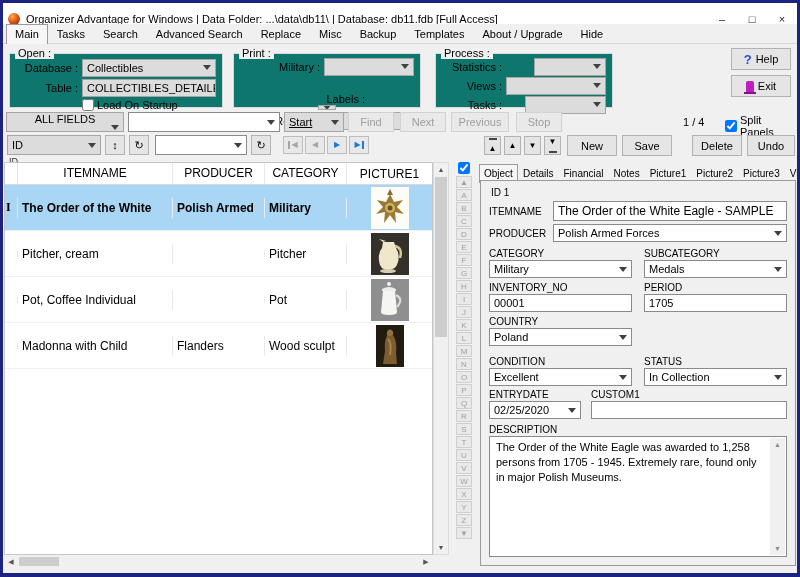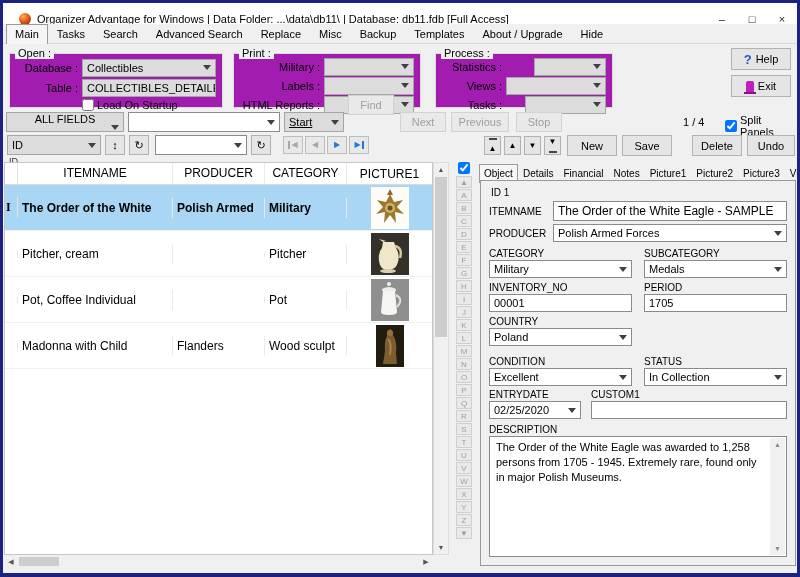--- a/index.html
+++ b/index.html
@@ -3,39 +3,39 @@
 <meta charset="utf-8">
 <style>
   * { margin:0; padding:0; box-sizing:border-box; }
   html,body { background:#4a4a4a; }
   body { font-family:"Liberation Sans", sans-serif; font-size:11px; color:#000; }
   .window{ position:relative; width:800px; height:577px; background:#f0f0f0;
            border:3px solid #1b2280; border-bottom-width:4px; overflow:hidden; }
 
   
   .titlebar{ position:absolute; left:0; top:0; width:100%; height:31px; background:#ffffff;
-             display:flex; align-items:center; padding-left:16px; }
+             display:flex; align-items:center; padding-left:5px; }
   .app-icon{ width:12px; height:12px; border-radius:50%;
              background:radial-gradient(circle at 35% 30%, #ffb04d 0%, #e05a1a 45%, #7a1f05 100%);
              margin-right:6px; flex:0 0 auto; }
   .title-text{ font-size:11px; white-space:nowrap; overflow:hidden; }
   .win-controls{ margin-left:auto; display:flex; height:100%; }
   .win-btn{ width:30px; height:100%; display:flex; align-items:center; justify-content:center;
             font-size:11px; color:#222; cursor:default; }
 
   
   .menubar{ position:absolute; left:0; top:21px; width:100%; height:20px; display:flex;
             align-items:flex-end; padding-left:3px; border-bottom:1px solid #d9d9d9; background:#f0f0f0;}
   .menu-tab{ padding:3px 8px 3px; font-size:11px; border:1px solid transparent; border-bottom:none; }
   .menu-tab.active{ background:#f6f6f6; border-color:#9a9a9a; position:relative; top:1px;
                     padding-bottom:4px; font-weight:400; }
 
   
   .toolbar{ position:absolute; left:0; top:41px; width:100%; height:68px; }
-  .group{ position:absolute; border:1px solid #dadada; background:#a21caf; }
+  .group{ position:absolute; border:1px solid #dadada; background:#0f766e; }
   .group .legend{ position:absolute; top:-7px; left:5px; background:#f0f0f0; padding:0 3px; font-size:11px; }
   .frow{ display:flex; align-items:center; margin:5px 6px 0 6px; height:17px; }
   .frow label{ font-size:11px; text-align:right; margin-right:4px; flex:0 0 auto; }
 
   .combo{ display:flex; align-items:center; border:1px solid #a5a5a5; background:#dcdcdc;
           height:18px; padding:0 4px; font-size:11px; overflow:hidden; white-space:nowrap; }
   .combo .chev{ margin-left:auto; flex:0 0 auto; width:0; height:0;
                 border-left:4px solid transparent; border-right:4px solid transparent;
                 border-top:5px solid #404040; }
   .combo.white{ background:#fff; border-color:#8a8a8a; }
@@ -175,21 +175,21 @@
 
     <div class="group" style="left:230px; top:9px; width:188px; height:55px;">
       <span class="legend">Print :</span>
       <div class="frow" style="margin-top:4px;">
         <label style="width:80px;">Military :</label>
         <div class="combo" style="flex:1;">
             <span></span>
             <span class="chev"></span>
           </div>
       </div>
-      <div class="frow" style="margin-top:2px;">
+      <div class="frow" style="margin-top:18px;flex-direction:column;">
         <label style="width:80px;">Labels :</label>
         <div class="combo" style="flex:1;">
             <span></span>
             <span class="chev"></span>
           </div>
       </div>
       <div class="frow" style="margin-top:2px;">
         <label style="width:80px;">HTML Reports :</label>
         <div class="combo" style="flex:1;">
             <span></span>
@@ -238,21 +238,21 @@
     <span class="chev"></span>
   </div>
   <div class="combo white abs" style="left:125px; top:109px; width:152px; height:20px;">
     <input class="tinput" style="border: none; height: 16px; padding: 0px;" value="">
     <span class="chev"></span>
   </div>
   <div class="combo abs" style="left:281px; top:109px; width:60px; height:20px;text-decoration:underline;">
     <span>Start</span>
     <span class="chev"></span>
   </div>
-  <div class="btn disabled abs" style="left:345px; top:92px; width:46px; height:20px;">
+  <div class="btn disabled abs" style="left:345px; top:109px; width:46px; height:20px;">
       <span>Find</span>
     </div>
   <div class="btn disabled abs" style="left:397px; top:109px; width:46px; height:20px;">
       <span>Next</span>
     </div>
   <div class="btn disabled abs" style="left:448px; top:109px; width:58px; height:20px;">
       <span>Previous</span>
     </div>
   <div class="btn disabled abs" style="left:513px; top:109px; width:46px; height:20px;">
       <span>Stop</span>

